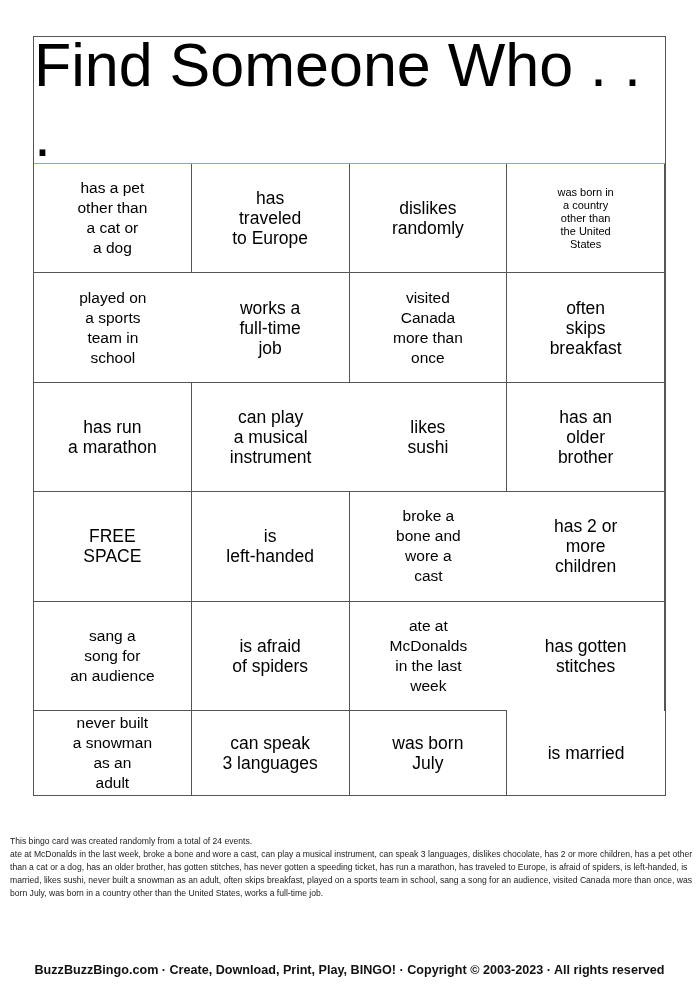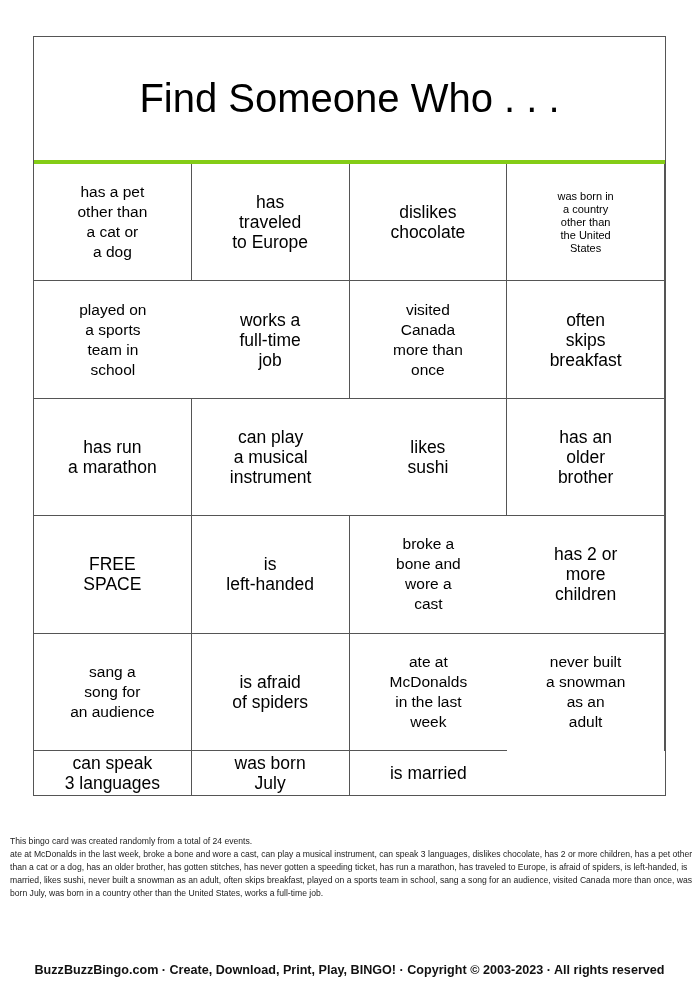--- a/index.html
+++ b/index.html
@@ -26,23 +26,23 @@
     }
     .card-title {
       position: absolute;
       left: 0;
       top: 0;
       width: 100%;
       height: 127px;
       display: flex;
       align-items: center;
       justify-content: center;
-      font-size: 40px;
+      font-size: 61px;
       letter-spacing: 0px;
-      border-bottom: 4px solid #84cc16;
+      border-bottom: 1px solid #84cc16;
       box-sizing: border-box;
       padding-top: 0px;
     }
     .grid {
       position: absolute;
       left: 0;
       top: 127px;
       width: 631px;
       height: 631px;
       display: grid;
@@ -95,21 +95,21 @@
   <div class="card-title">Find Someone Who . . .</div>
   <div class="grid" id="grid">
       <div class="cell small">has a pet
 other than
 a cat or
 a dog</div>
       <div class="cell">has
 traveled
 to Europe</div>
       <div class="cell">dislikes
-chocolate</div>
+randomly</div>
       <div class="cell tiny">was born in
 a country
 other than
 the United
 States</div>
       <div class="cell c5 small">played on
 a sports
 team in
 school</div>
       <div class="cell">works a
@@ -145,20 +145,22 @@
 children</div>
       <div class="cell small">sang a
 song for
 an audience</div>
       <div class="cell">is afraid
 of spiders</div>
       <div class="cell c5 small">ate at
 McDonalds
 in the last
 week</div>
+      <div class="cell r5">has gotten
+stitches</div>
       <div class="cell r5 small">never built
 a snowman
 as an
 adult</div>
       <div class="cell r5">can speak
 3 languages</div>
       <div class="cell r5">was born
 July</div>
       <div class="cell c5 r5">is married</div>
     </div>

